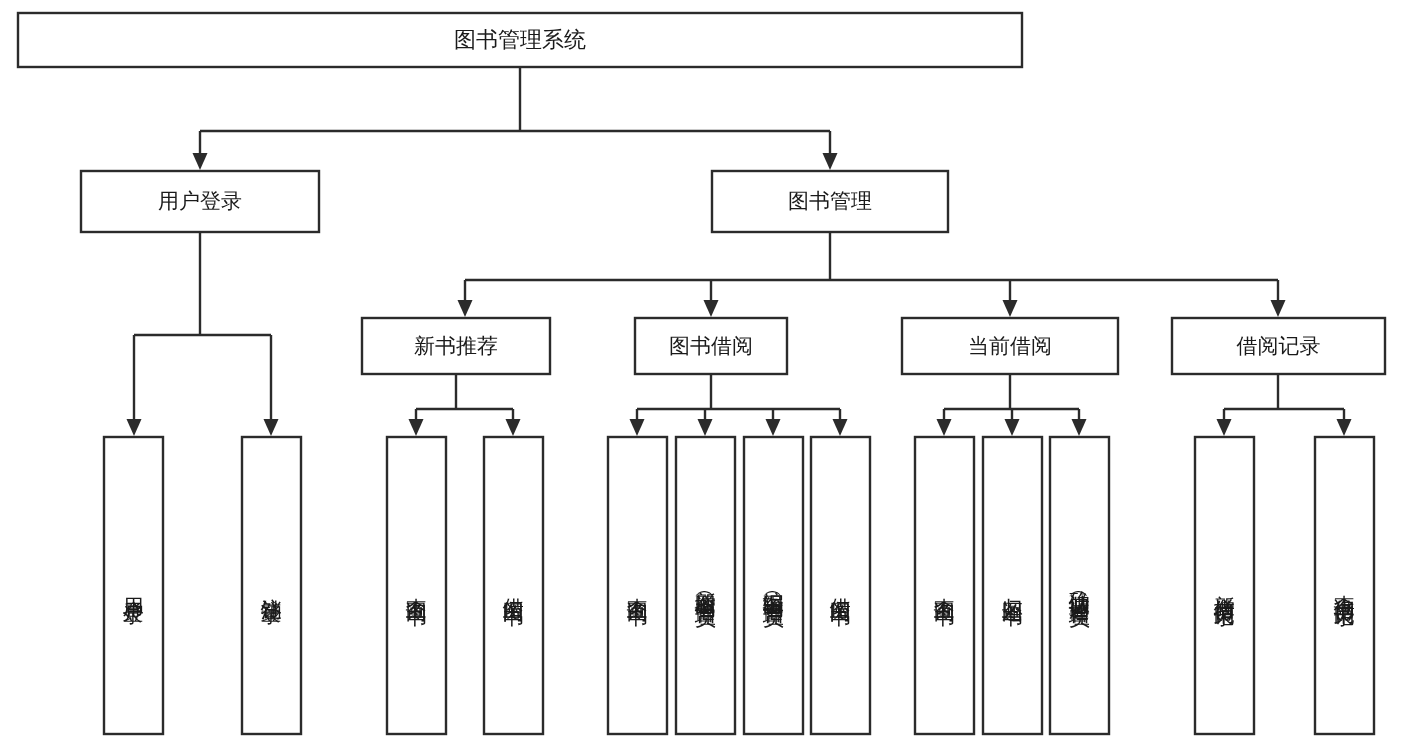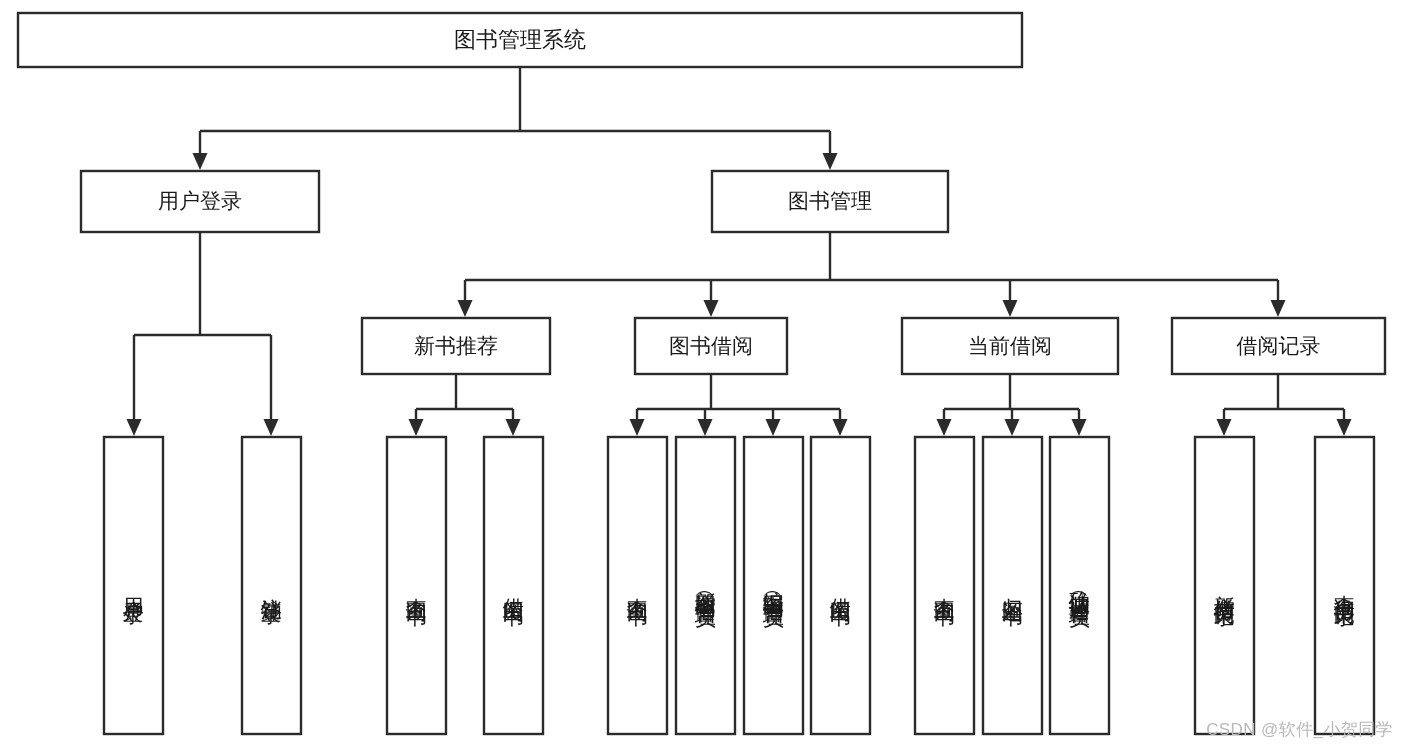--- a/index.html
+++ b/index.html
@@ -248,14 +248,13 @@
       <div class="vlabel-wrap" style="left: 1050px; top: 437px; width: 59px; height: 297px;">
         <span class="vlabel-text">确认归还（管理员）</span>
       </div>
       <div class="vlabel-wrap" style="left: 1195px; top: 437px; width: 59px; height: 297px;">
         <span class="vlabel-text">新增借阅记录</span>
       </div>
       <div class="vlabel-wrap" style="left: 1315px; top: 437px; width: 59px; height: 297px;">
         <span class="vlabel-text">查询借阅记录</span>
       </div>
     </div>
-  <div id="watermark">CSDN @软件_小贺同学</div>
 </div>
 
 </body></html>

